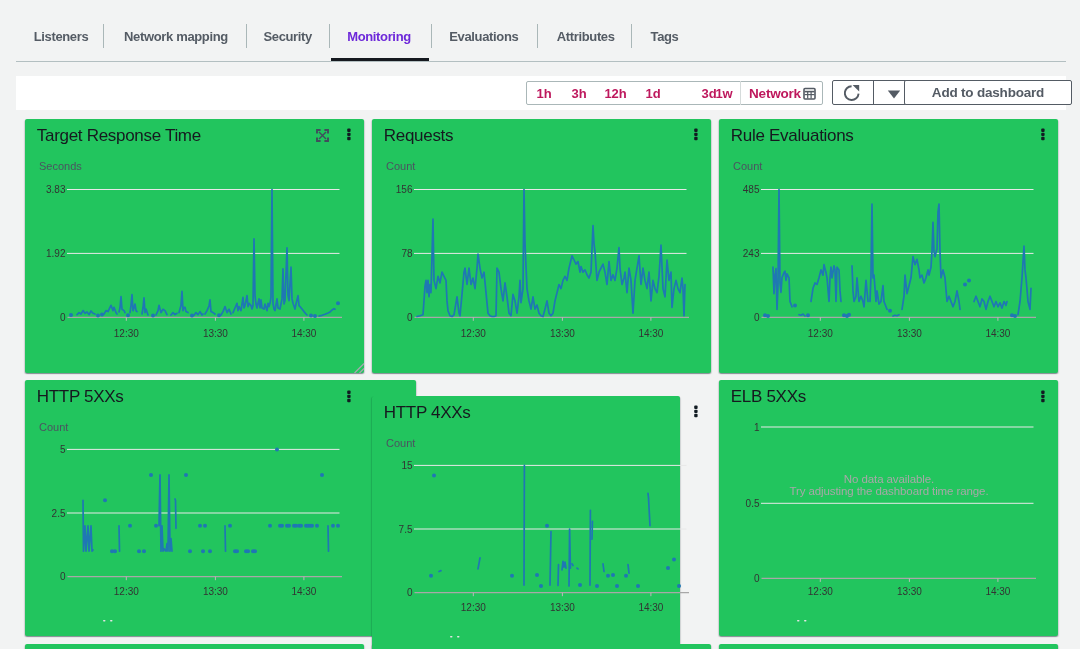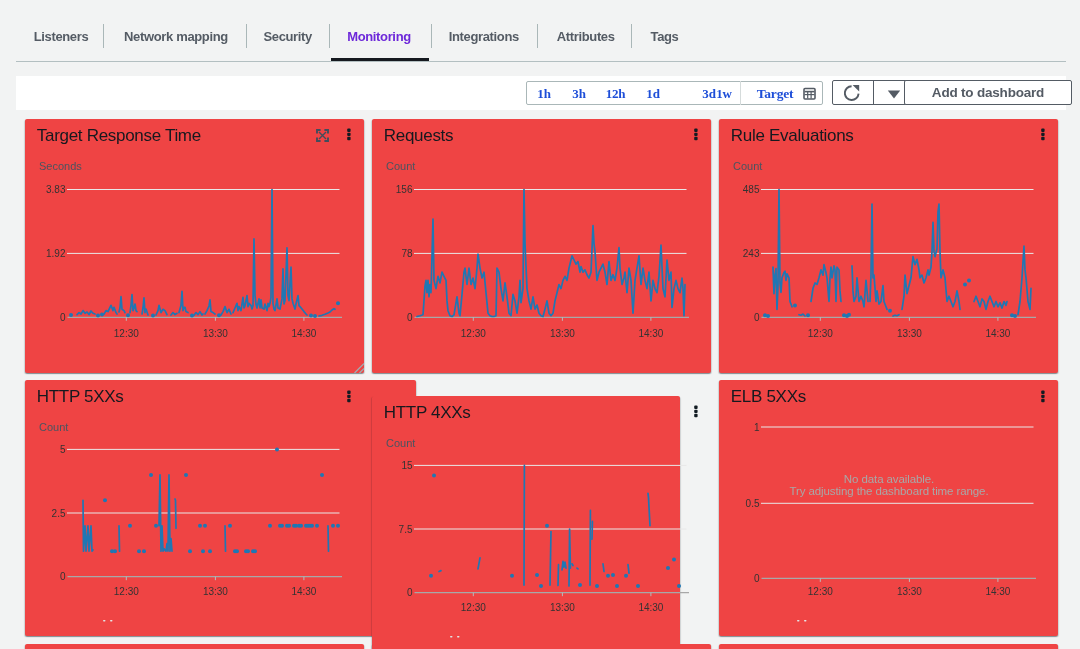--- a/index.html
+++ b/index.html
@@ -8,58 +8,58 @@
        color:#545b64; letter-spacing:-0.35px; white-space:nowrap; }
 .tab.active { color:#6d28d9; }
 .tabsep { position:absolute; top:24px; width:1px; height:24px; background:#aab7b8; }
 .tabline { position:absolute; left:16px; top:60.5px; width:1050px; height:1px; background:#b3bfc1; }
 .tabunder { position:absolute; left:331px; top:57.5px; width:97.5px; height:3px; background:#16191f; }
 .toolbar { position:absolute; left:16px; top:75.5px; width:1050px; height:34.5px; background:#fff; }
 .segbox { position:absolute; left:526px; top:81px; width:297px; height:23.5px; background:#fff;
           border:1px solid #aab7b8; border-radius:2px; }
 .segdiv { position:absolute; left:740px; top:81px; width:1px; height:23.5px; background:#d5dbdb; }
 .titem { position:absolute; top:86.5px; transform:translateX(-50%); font-size:13px; line-height:13px; font-weight:700;
-         color:#1d4ed8; letter-spacing:-0.2px; white-space:nowrap;font-family:Liberation Serif, serif; }
+         color:#be185d; letter-spacing:-0.2px; white-space:nowrap; }
 .btngroup { position:absolute; left:831.5px; top:80px; width:82px; height:25px; background:#fff;
             border:1px solid #545b64; border-radius:2px; }
 .btndiv { position:absolute; left:872.5px; top:80px; width:1px; height:25px; background:#545b64; }
 .addbtn { position:absolute; left:904px; top:80px; width:168px; height:25.3px; background:#fff;
           border:1px solid #545b64; border-radius:2px; font-size:13.5px; font-weight:700; color:#545b64;
           text-align:center; line-height:23.5px; letter-spacing:-0.2px; }
-.card { position:absolute; background:#ef4444; border-radius:2px;
+.card { position:absolute; background:#22c55e; border-radius:2px;
         box-shadow:0 1px 1px 0 rgba(0,28,36,.3), 1px 1px 1px 0 rgba(0,28,36,.12), -1px 1px 1px 0 rgba(0,28,36,.12); }
 .ctitle { position:absolute; left:11.8px; top:7px; font-size:17px; line-height:20px; color:#16191f; letter-spacing:-0.3px; }
 svg text { font-family:"Liberation Sans", sans-serif; }
 </style></head>
 <body>
 <div class="tab" style="left:61px">Listeners</div>
 <div class="tab" style="left:176px">Network mapping</div>
 <div class="tab" style="left:287.7px">Security</div>
 <div class="tab active" style="left:379px">Monitoring</div>
-<div class="tab" style="left:483.8px">Integrations</div>
+<div class="tab" style="left:483.8px">Evaluations</div>
 <div class="tab" style="left:585.7px">Attributes</div>
 <div class="tab" style="left:664.5px">Tags</div>
 <div class="tabsep" style="left:103.3px"></div>
 <div class="tabsep" style="left:245.8px"></div>
 <div class="tabsep" style="left:329px"></div>
 <div class="tabsep" style="left:430.6px"></div>
 <div class="tabsep" style="left:536.7px"></div>
 <div class="tabsep" style="left:631px"></div>
 <div class="tabline"></div>
 <div class="tabunder"></div>
 
 <div class="toolbar"></div>
 <div class="segbox"></div>
 <div class="titem" style="left:544px">1h</div>
 <div class="titem" style="left:579px">3h</div>
 <div class="titem" style="left:615.5px">12h</div>
 <div class="titem" style="left:653px">1d</div>
 <div class="titem" style="left:709px">3d</div>
 <div class="titem" style="left:724px">1w</div>
-<div class="titem" style="left:775px;font-size:13.5px">Target</div>
+<div class="titem" style="left:775px;font-size:13.5px">Network</div>
 <div class="segdiv"></div>
 <svg width="13" height="13" viewBox="0 0 13 13" style="position:absolute;left:803px;top:87px">
     <rect x="1" y="1.5" width="11" height="10.5" rx="1" fill="none" stroke="#545b64" stroke-width="1.6"></rect>
     <line x1="1.6" y1="4.6" x2="11.4" y2="4.6" stroke="#545b64" stroke-width="1.6"></line>
     <line x1="4.7" y1="5" x2="4.7" y2="11.4" stroke="#545b64" stroke-width="1.2"></line>
     <line x1="8.1" y1="5" x2="8.1" y2="11.4" stroke="#545b64" stroke-width="1.2"></line>
     <line x1="1.6" y1="7.6" x2="11.4" y2="7.6" stroke="#545b64" stroke-width="1.2"></line>
   </svg>
 <div class="btngroup"></div>
 <div class="btndiv"></div>

